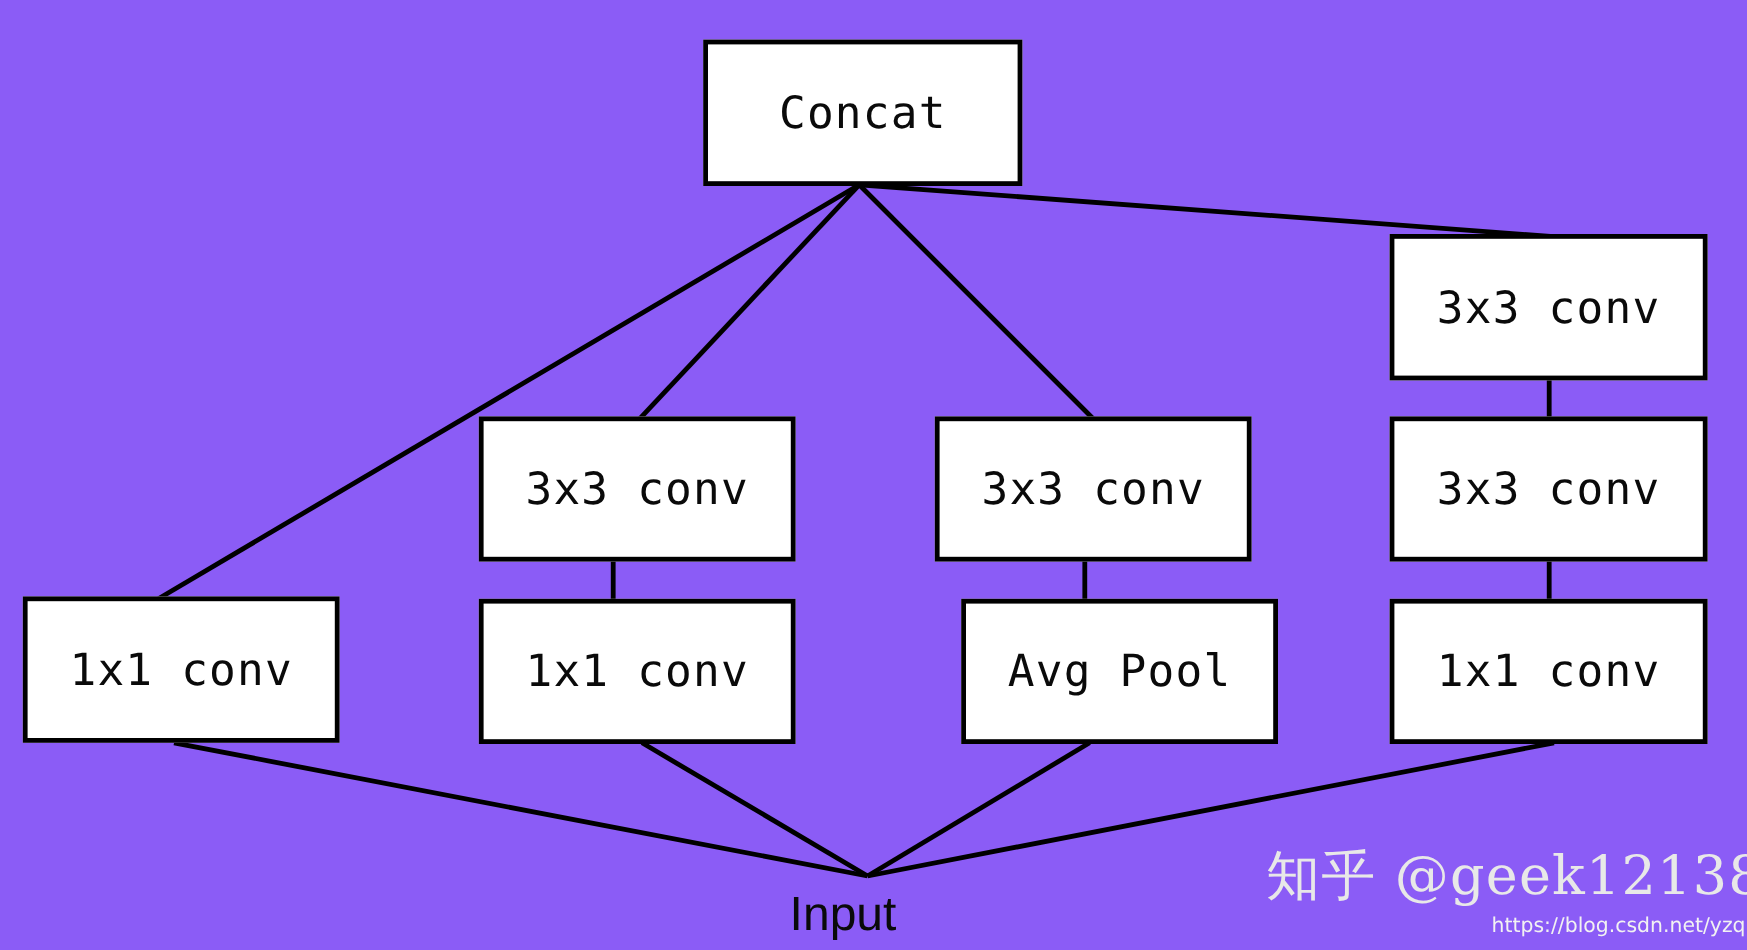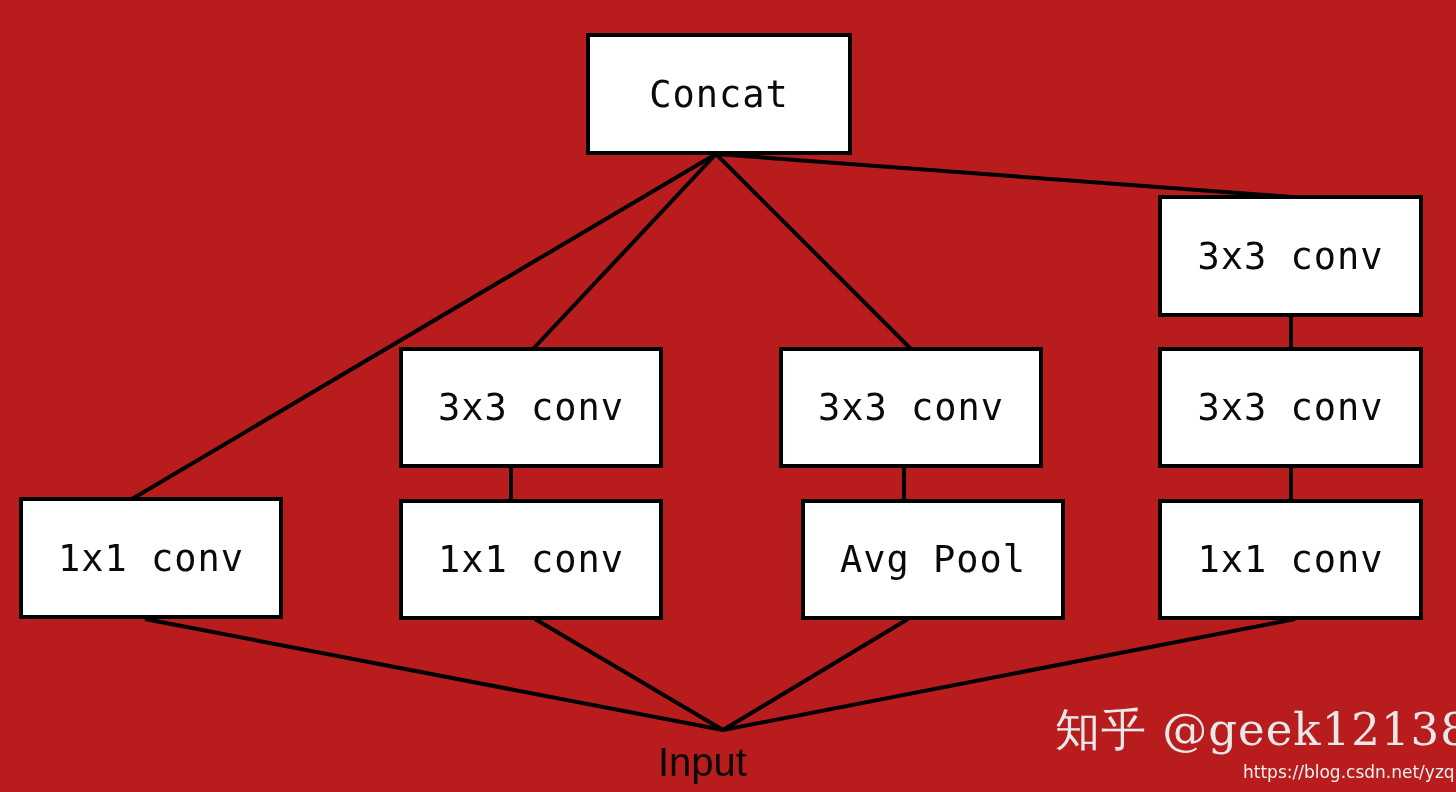--- a/index.html
+++ b/index.html
@@ -8,21 +8,21 @@
     padding: 0;
     background: #ffffff;
   }
   body {
     font-family: "DejaVu Sans Mono", monospace;
   }
   #canvas {
     position: relative;
     width: 1456px;
     height: 792px;
-    background: #b91c1c;
+    background: #8b5cf6;
     overflow: hidden;
   }
   #edges {
     position: absolute;
     left: 0;
     top: 0;
     width: 1456px;
     height: 792px;
   }
   .node {

